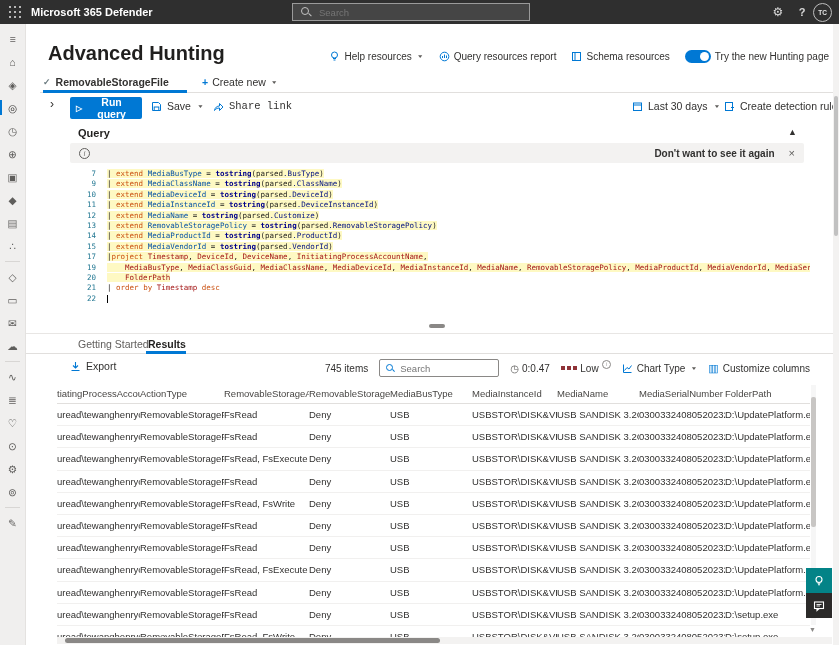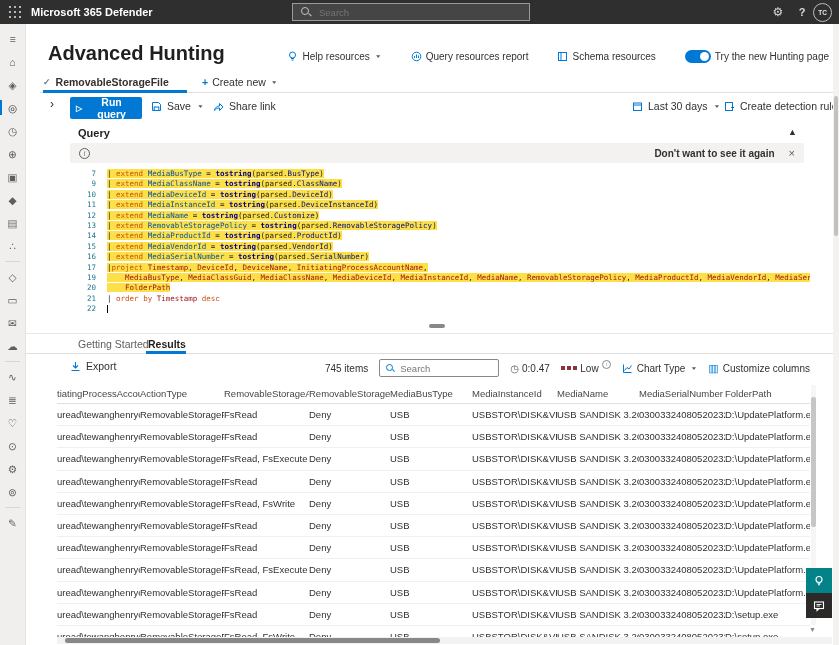--- a/index.html
+++ b/index.html
@@ -21,54 +21,54 @@
   .avatar{position:absolute;left:813px;top:3px;width:17px;height:17px;border:1px solid #bdbdbd;border-radius:50%;
           color:#e6e6e6;font-size:6.5px;font-weight:700;display:flex;align-items:center;justify-content:center;cursor:pointer;}
   
   .rail{position:absolute;left:0;top:24px;width:26px;height:621px;background:#f0efee;border-right:1px solid #e4e2e0;display:flex;flex-direction:column;align-items:stretch;padding-top:3px;box-sizing:border-box;}
   .rit{height:23px;display:flex;align-items:center;justify-content:center;color:#5f5e5c;font-size:10.5px;position:relative;cursor:pointer;}
   .rit.active{color:#323130;}
   .rit.active:before{content:"";position:absolute;left:0;top:4px;bottom:4px;width:2px;background:#0078d4;}
   .rdiv{height:8px;display:flex;align-items:center;} .rdiv i{height:1px;background:#d8d6d4;flex:1;margin:0 5px;}
   
   .pgtitle{position:absolute;left:48px;top:42px;font-size:20px;font-weight:700;color:#201f1e;}
-  .hdr-links{position:absolute;right:10px;top:50px;display:flex;align-items:center;gap:29px;font-size:10px;color:#323130;}
+  .hdr-links{position:absolute;right:10px;top:50px;display:flex;align-items:center;gap:15px;font-size:10px;color:#323130;}
   .hl{display:flex;align-items:center;gap:4px;cursor:pointer;}
   .hl svg{display:block;}
   .chev{color:#605e5c;font-size:7px;margin-left:1px;}
   .toggle{width:26px;height:13px;background:#0078d4;border-radius:7px;position:relative;cursor:pointer;}
   .toggle .knob{position:absolute;right:2px;top:2px;width:9px;height:9px;background:#fff;border-radius:50%;}
   
   .tabbar{position:absolute;left:40px;right:0;top:74px;height:18px;border-bottom:1px solid #e1dfdd;font-size:10.5px;}
   .qtab{position:absolute;left:3px;top:2px;display:flex;gap:5px;align-items:center;font-weight:600;color:#323130;cursor:pointer;}
   .qtab .ck{color:#69797e;font-size:9px;}
   .qtab-underline{position:absolute;left:3px;top:16px;width:144px;height:2.5px;background:#0078d4;}
   .createnew{position:absolute;left:162px;top:2px;display:flex;gap:4px;align-items:center;color:#323130;cursor:pointer;}
   .createnew .plus{color:#0078d4;font-weight:700;}
   .panechev{position:absolute;left:50px;top:97px;color:#323130;font-size:12px;cursor:pointer;}
   
   .runbtn{position:absolute;left:70px;top:97px;width:72px;height:22px;background:#0078d4;border:none;border-radius:2px;
           color:#fff;font-size:10.5px;font-weight:600;display:flex;align-items:center;justify-content:center;gap:5px;cursor:pointer;font-family:"Liberation Sans",sans-serif;}
   .cmd{position:absolute;top:100px;display:flex;align-items:center;gap:5px;font-size:10.5px;color:#323130;cursor:pointer;}
   .cmd svg{display:block;}
-  .cmd-save{left:151px;} .cmd-share{left:213px;}
+  .cmd-save{left:151px;} .cmd-share{left:213px;font-family:Liberation Mono, monospace;}
   .cmd-range{left:632px;} .cmd-rule{left:724px;}
   
   .qlabel{position:absolute;left:78px;top:127px;font-size:11px;font-weight:700;color:#201f1e;}
   .qcollapse{position:absolute;left:788px;top:127px;color:#323130;font-size:9px;cursor:pointer;}
   .banner{position:absolute;left:70px;top:143px;width:734px;height:20px;background:#f3f2f1;border-radius:2px;display:flex;align-items:center;font-size:10px;color:#323130;}
   .iinfo{width:9px;height:9px;border:1px solid #5f5e5c;border-radius:50%;color:#5f5e5c;font-size:6.5px;display:flex;align-items:center;justify-content:center;margin:0 7px 0 9px;font-style:italic;flex:none;}
   .banner .dismiss{margin-left:auto;font-weight:700;cursor:pointer;}
   .banner .bx{margin:0 9px 0 14px;color:#5f5e5c;font-size:11px;cursor:pointer;}
   
   .editor{position:absolute;left:65px;top:166px;width:745px;height:166px;overflow:hidden;font-family:"DejaVu Sans Mono",monospace;}
   .cl{height:10.4px;line-height:10.4px;white-space:pre;}
   .ln{display:inline-block;width:31px;text-align:right;padding-right:11px;color:#237893;font-size:7.5px;}
   .ct{font-size:7.5px;}
-  .ct.sel{background:#fde047;margin-top:31px;}
+  .ct.sel{background:#fef9c3;margin-top:31px;}
   .tk-p{color:#1b1a19;} .tk-k{color:#ca5010;} .tk-f{color:#00008b;font-weight:700;}
   .tk-c{color:#0451a5;} .tk-m{color:#a31515;} .tk-r{color:#001080;} .tk-a{color:#1b1a19;}
   .caret{display:inline-block;width:1px;height:8px;background:#000;vertical-align:middle;}
   .rsz{position:absolute;left:429px;top:324px;width:16px;height:4px;border-radius:2px;background:#8a8886;cursor:ns-resize;}
   .split{position:absolute;left:26px;right:0;top:333px;height:1px;background:#e8e6e4;}
   
   .rtabs{position:absolute;left:26px;right:0;top:336px;height:17px;border-bottom:1px solid #e1dfdd;font-size:10.5px;}
   .rtab1{position:absolute;left:52px;top:2px;color:#605e5c;cursor:pointer;}
   .rtab2{position:absolute;left:122px;top:2px;color:#201f1e;font-weight:700;cursor:pointer;}
   .rtab-underline{position:absolute;left:120px;top:15px;width:40px;height:2.5px;background:#0078d4;}
@@ -289,21 +289,20 @@
 </div>
 <div class="editor" id="editor">
     <div class="cl"><span class="ln">7</span><span class="ct sel"><span class="tk-p">| </span><span class="tk-k">extend</span><span class="tk-p"> </span><span class="tk-c">MediaBusType</span><span class="tk-p"> = </span><span class="tk-f">tostring</span><span class="tk-p">(</span><span class="tk-a">parsed</span><span class="tk-r">.BusType</span><span class="tk-p">)</span></span></div>
     <div class="cl"><span class="ln">9</span><span class="ct sel"><span class="tk-p">| </span><span class="tk-k">extend</span><span class="tk-p"> </span><span class="tk-c">MediaClassName</span><span class="tk-p"> = </span><span class="tk-f">tostring</span><span class="tk-p">(</span><span class="tk-a">parsed</span><span class="tk-r">.ClassName</span><span class="tk-p">)</span></span></div>
     <div class="cl"><span class="ln">10</span><span class="ct sel"><span class="tk-p">| </span><span class="tk-k">extend</span><span class="tk-p"> </span><span class="tk-c">MediaDeviceId</span><span class="tk-p"> = </span><span class="tk-f">tostring</span><span class="tk-p">(</span><span class="tk-a">parsed</span><span class="tk-r">.DeviceId</span><span class="tk-p">)</span></span></div>
     <div class="cl"><span class="ln">11</span><span class="ct sel"><span class="tk-p">| </span><span class="tk-k">extend</span><span class="tk-p"> </span><span class="tk-c">MediaInstanceId</span><span class="tk-p"> = </span><span class="tk-f">tostring</span><span class="tk-p">(</span><span class="tk-a">parsed</span><span class="tk-r">.DeviceInstanceId</span><span class="tk-p">)</span></span></div>
     <div class="cl"><span class="ln">12</span><span class="ct sel"><span class="tk-p">| </span><span class="tk-k">extend</span><span class="tk-p"> </span><span class="tk-c">MediaName</span><span class="tk-p"> = </span><span class="tk-f">tostring</span><span class="tk-p">(</span><span class="tk-a">parsed</span><span class="tk-r">.Customize</span><span class="tk-p">)</span></span></div>
     <div class="cl"><span class="ln">13</span><span class="ct sel"><span class="tk-p">| </span><span class="tk-k">extend</span><span class="tk-p"> </span><span class="tk-c">RemovableStoragePolicy</span><span class="tk-p"> = </span><span class="tk-f">tostring</span><span class="tk-p">(</span><span class="tk-a">parsed</span><span class="tk-r">.RemovableStoragePolicy</span><span class="tk-p">)</span></span></div>
     <div class="cl"><span class="ln">14</span><span class="ct sel"><span class="tk-p">| </span><span class="tk-k">extend</span><span class="tk-p"> </span><span class="tk-c">MediaProductId</span><span class="tk-p"> = </span><span class="tk-f">tostring</span><span class="tk-p">(</span><span class="tk-a">parsed</span><span class="tk-r">.ProductId</span><span class="tk-p">)</span></span></div>
     <div class="cl"><span class="ln">15</span><span class="ct sel"><span class="tk-p">| </span><span class="tk-k">extend</span><span class="tk-p"> </span><span class="tk-c">MediaVendorId</span><span class="tk-p"> = </span><span class="tk-f">tostring</span><span class="tk-p">(</span><span class="tk-a">parsed</span><span class="tk-r">.VendorId</span><span class="tk-p">)</span></span></div>
-    <div class="cl"><span class="ln">16</span><span class="ct sel"><span class="tk-p">| </span><span class="tk-k">extend</span><span class="tk-p"> </span><span class="tk-c">MediaSerialNumber</span><span class="tk-p"> = </span><span class="tk-f">tostring</span><span class="tk-p">(</span><span class="tk-a">parsed</span><span class="tk-r">.SerialNumber</span><span class="tk-p">)</span></span></div>
     <div class="cl"><span class="ln">17</span><span class="ct sel"><span class="tk-p">|</span><span class="tk-k">project</span><span class="tk-p"> </span><span class="tk-m">Timestamp</span><span class="tk-p">, </span><span class="tk-m">DeviceId</span><span class="tk-p">, </span><span class="tk-m">DeviceName</span><span class="tk-p">, </span><span class="tk-m">InitiatingProcessAccountName</span><span class="tk-p">,</span></span></div>
     <div class="cl"><span class="ln">19</span><span class="ct sel"><span class="tk-p">    </span><span class="tk-m">MediaBusType</span><span class="tk-p">, </span><span class="tk-m">MediaClassGuid</span><span class="tk-p">, </span><span class="tk-m">MediaClassName</span><span class="tk-p">, </span><span class="tk-m">MediaDeviceId</span><span class="tk-p">, </span><span class="tk-m">MediaInstanceId</span><span class="tk-p">, </span><span class="tk-m">MediaName</span><span class="tk-p">, </span><span class="tk-m">RemovableStoragePolicy</span><span class="tk-p">, </span><span class="tk-m">MediaProductId</span><span class="tk-p">, </span><span class="tk-m">MediaVendorId</span><span class="tk-p">, </span><span class="tk-m">MediaSerialNumber</span></span></div>
     <div class="cl"><span class="ln">20</span><span class="ct sel"><span class="tk-p">    </span><span class="tk-m">FolderPath</span></span></div>
     <div class="cl"><span class="ln">21</span><span class="ct"><span class="tk-p">| </span><span class="tk-k">order</span><span class="tk-p"> </span><span class="tk-k">by</span><span class="tk-p"> </span><span class="tk-m">Timestamp</span><span class="tk-p"> </span><span class="tk-k">desc</span></span></div>
     <div class="cl"><span class="ln">22</span><span class="ct"><span class="caret"></span></span></div>
   </div>
 <div class="rsz"></div>
 <div class="split"></div>
 
 <div class="rtabs">

